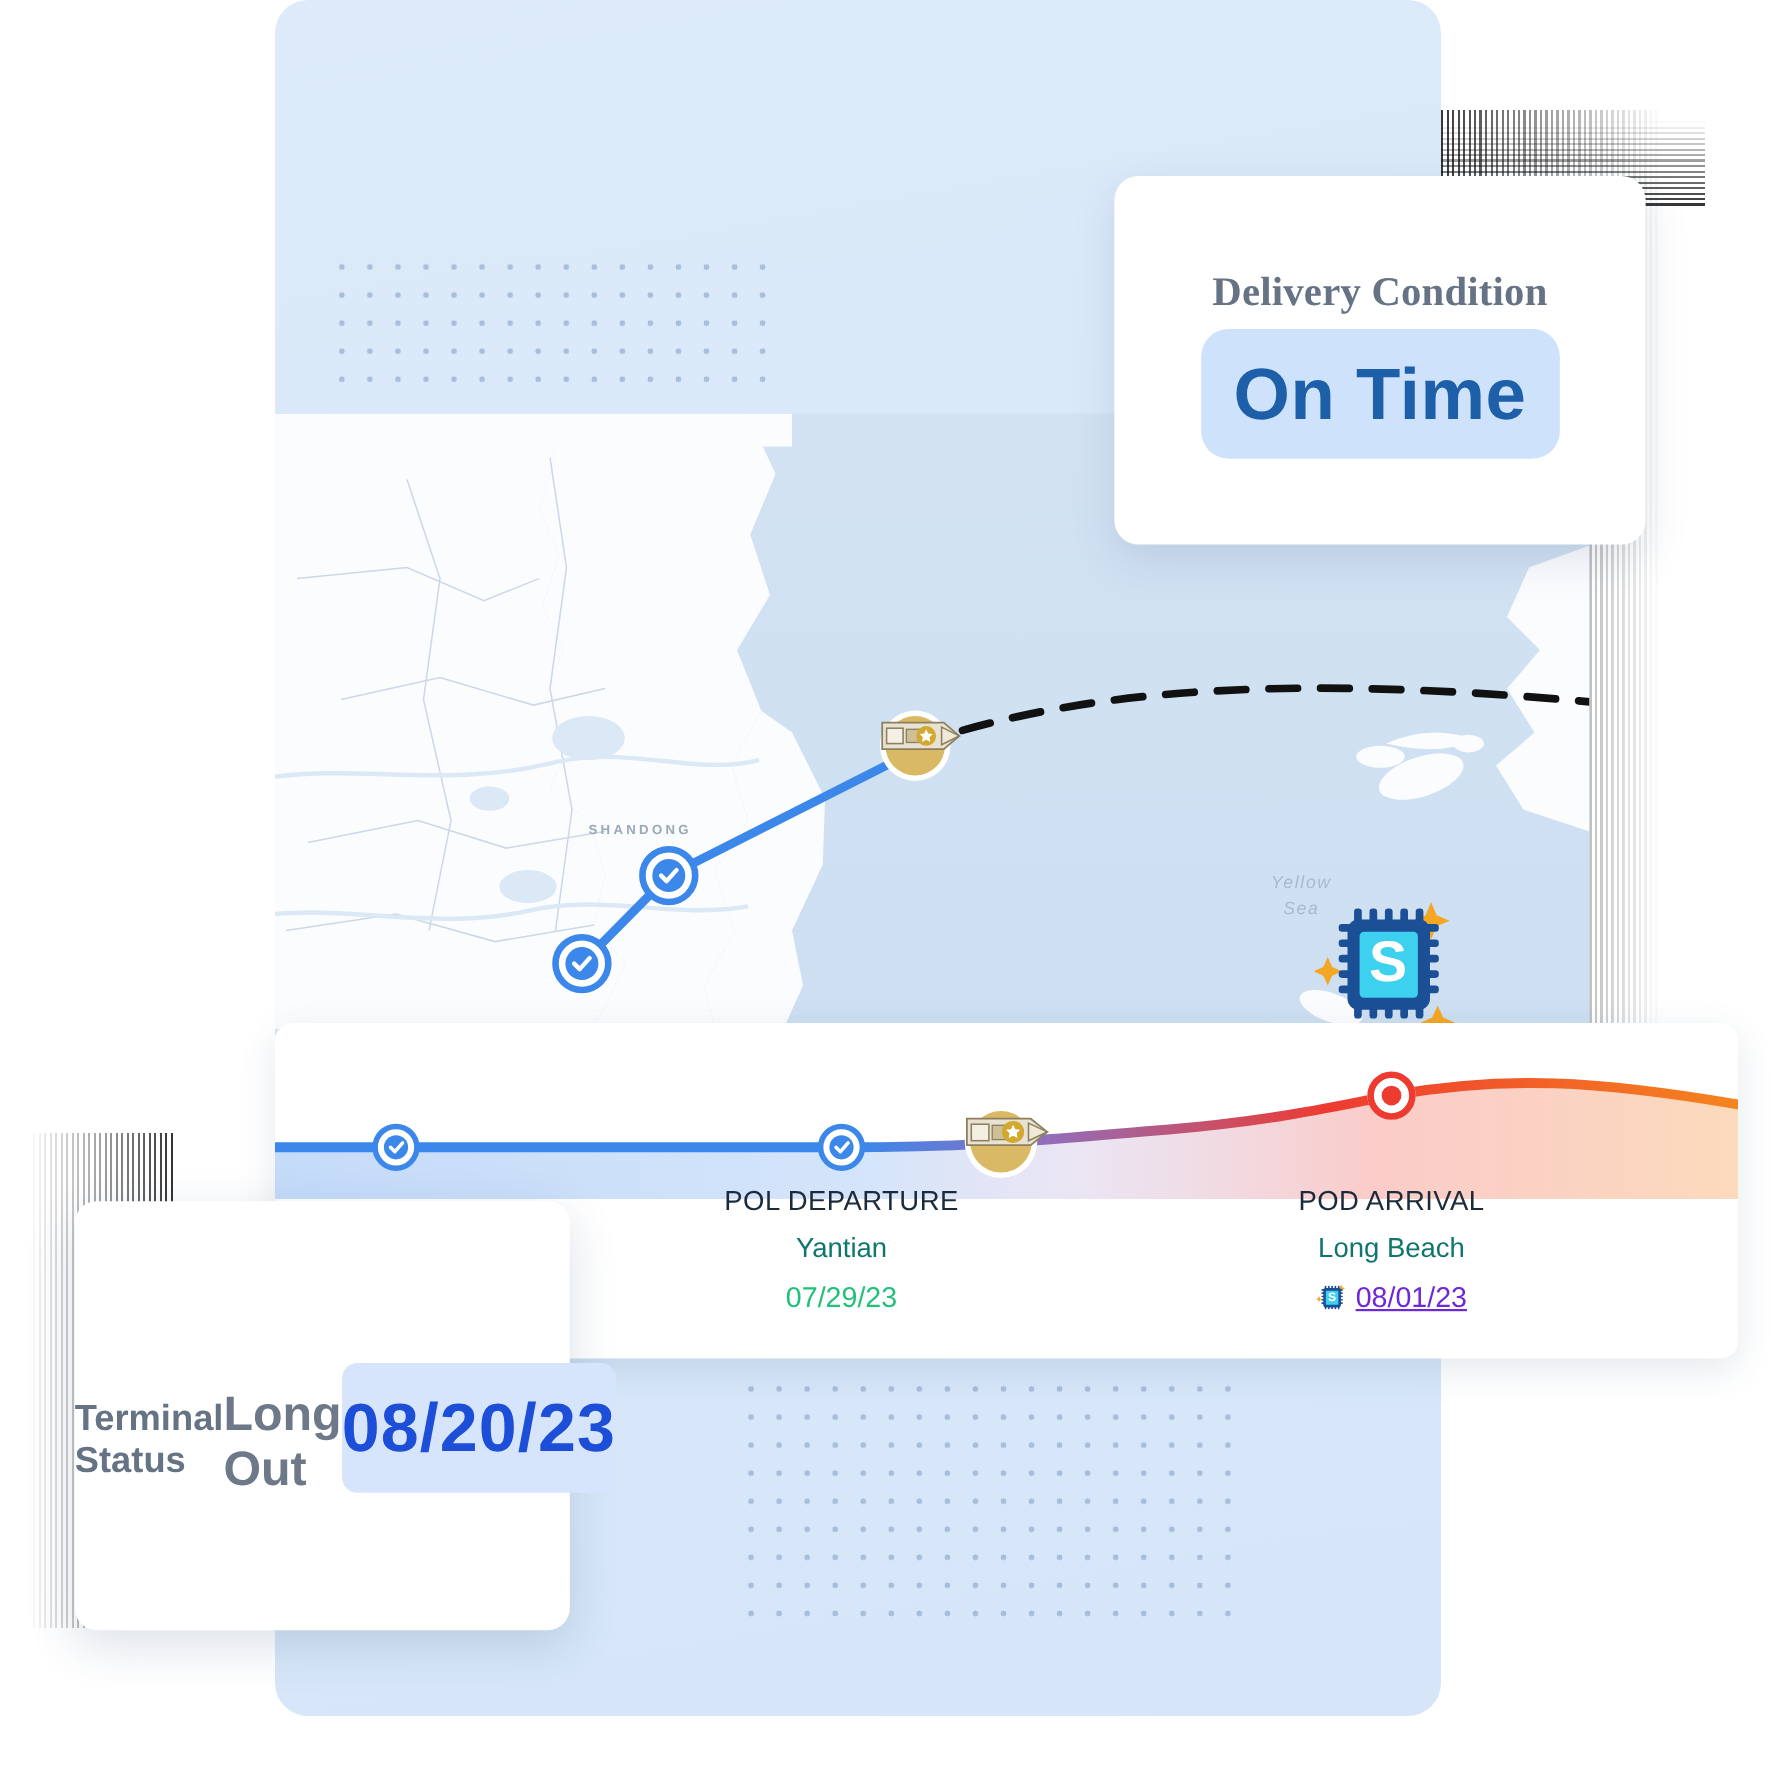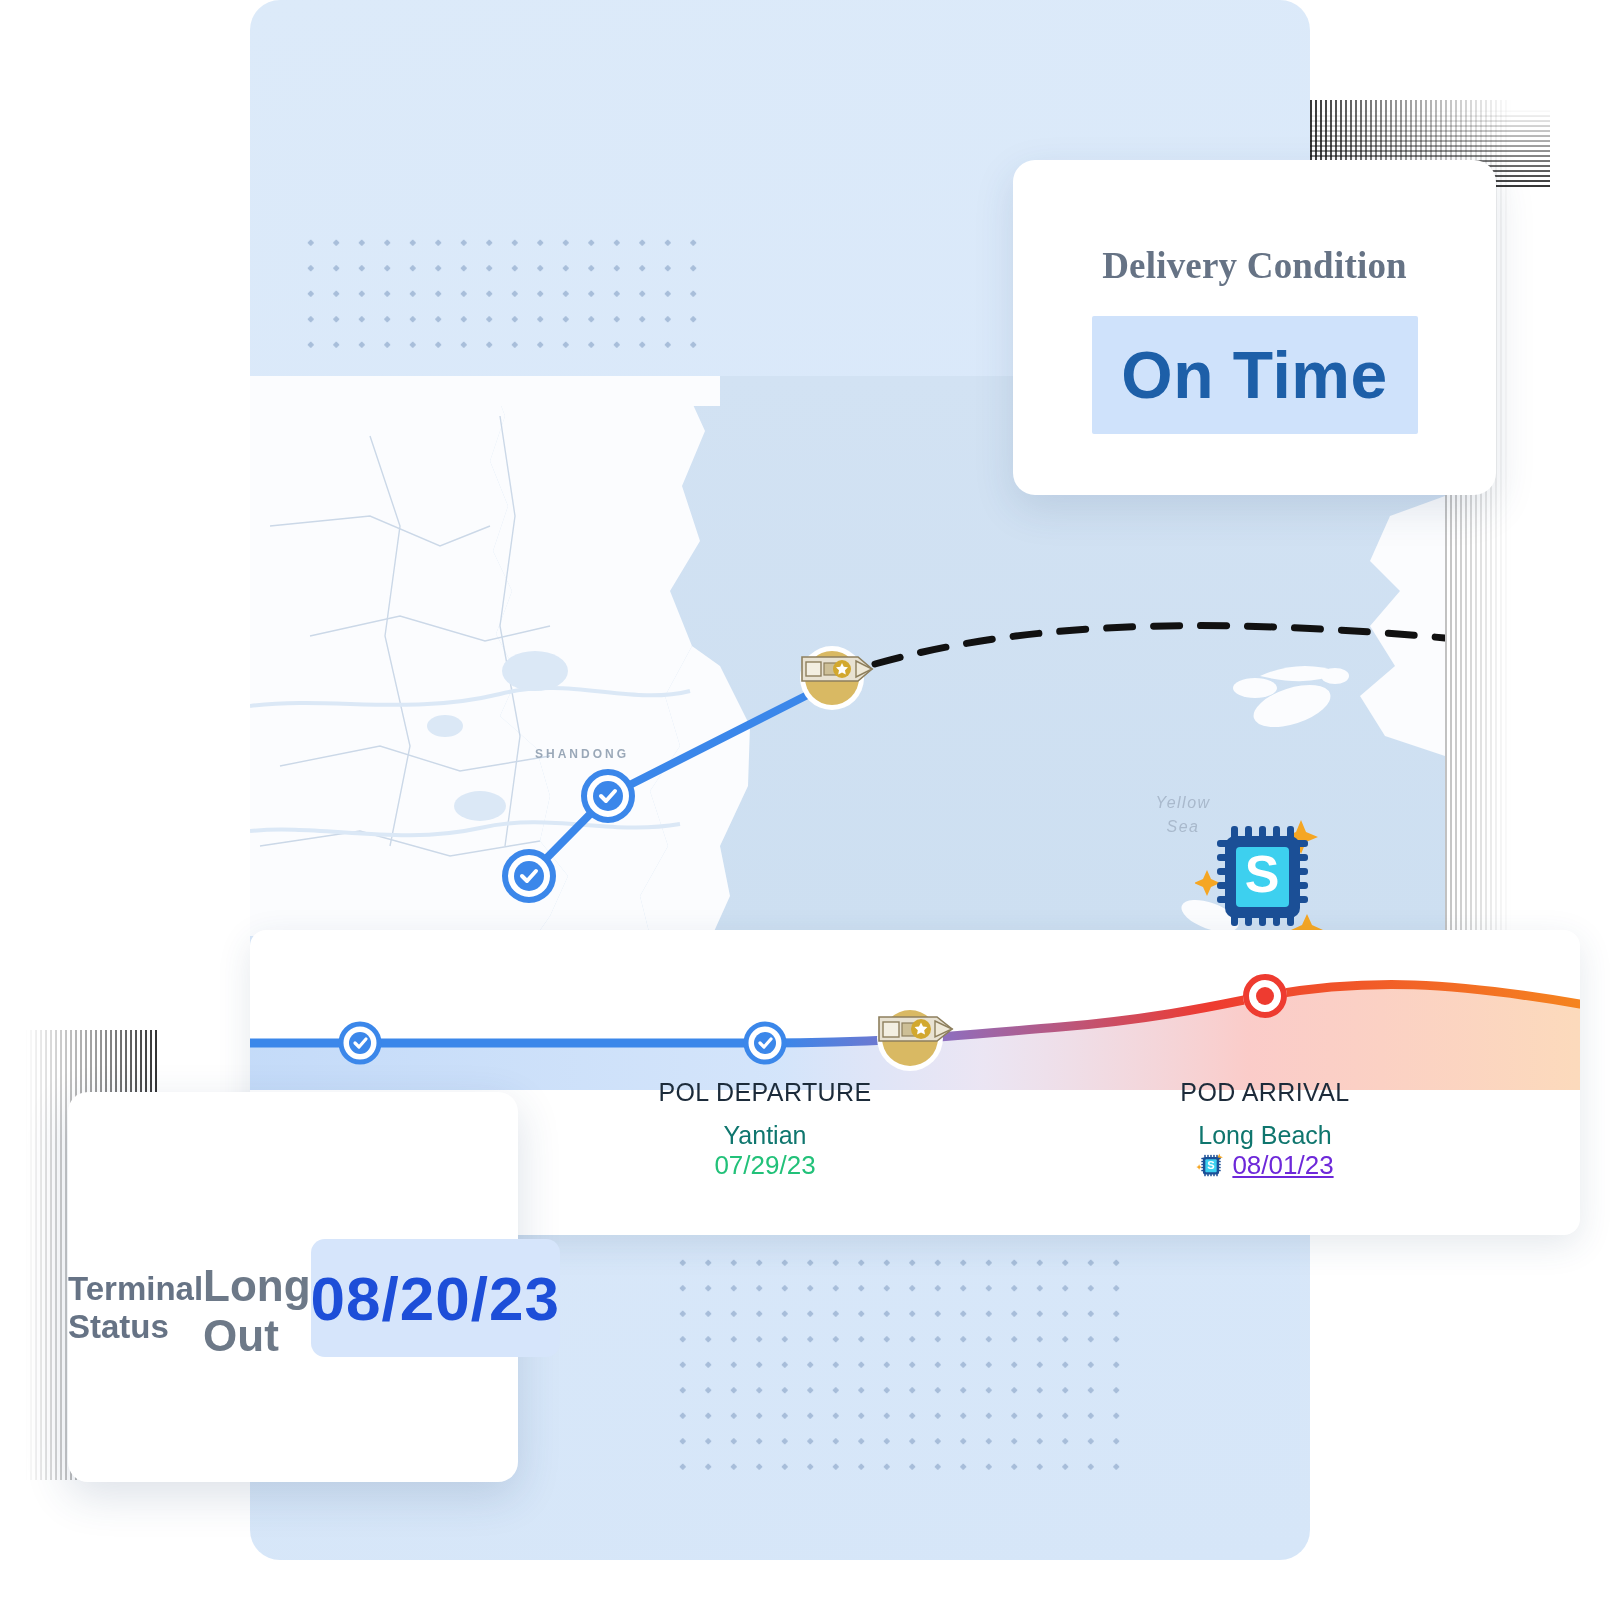--- a/index.html
+++ b/index.html
@@ -91,22 +91,22 @@
     background: #fff; border-radius: 22px;
     box-shadow: 0 14px 40px rgba(40,70,110,.13);
     display: flex; flex-direction: column; align-items: center;
   }
   #delivery-title {
     margin-top: 84px; font-size: 37px; font-weight: 700; color: #667385;
     letter-spacing: .2px;
     font-family: Liberation Serif, serif;
   }
   #delivery-value {
-    margin-top: 29px; width: 326px; height: 118px;
-    background: #cfe2fb; border-radius: 2px;
+    margin-top: 12px; width: 326px; height: 118px;
+    background: #cfe2fb; border-radius: 25px;
     display: flex; align-items: center; justify-content: center;
     color: #1d5fa8; font-size: 66px; font-weight: 700; letter-spacing: .5px;
   }
 
   
   #timeline-card {
     position: absolute; left: 250px; top: 930px; width: 1330px; height: 305px;
     background: #fff; border-radius: 16px;
     box-shadow: 0 10px 34px rgba(40,70,110,.12);
     overflow: hidden;
@@ -115,21 +115,21 @@
   .tl-stop {
     position: absolute; text-align: center; width: 340px;
   }
   .tl-stop .tl-title {
     font-size: 25px; font-weight: 400; color: #1c2b3a; letter-spacing: .4px;
   }
   .tl-stop .tl-place {
     margin-top: 14px; font-size: 25px; color: #0f766e; font-weight: 400;
   }
   .tl-stop .tl-date {
-    font-size: 26px; font-weight: 400;
+    margin-top: 14px; font-size: 26px; font-weight: 400;
     display: flex; align-items: center; justify-content: center; gap: 6px;
   }
   #stop-pol { left: 595px; top: 1078px; }
   #stop-pod { left: 1095px; top: 1078px; }
   .date-green { color: #22c179; }
   .date-blue  { color: #6d28d9; text-decoration: underline; }
 
   
   #terminal-card {
     position: absolute; left: 68px; top: 1092px; width: 450px; height: 390px;

